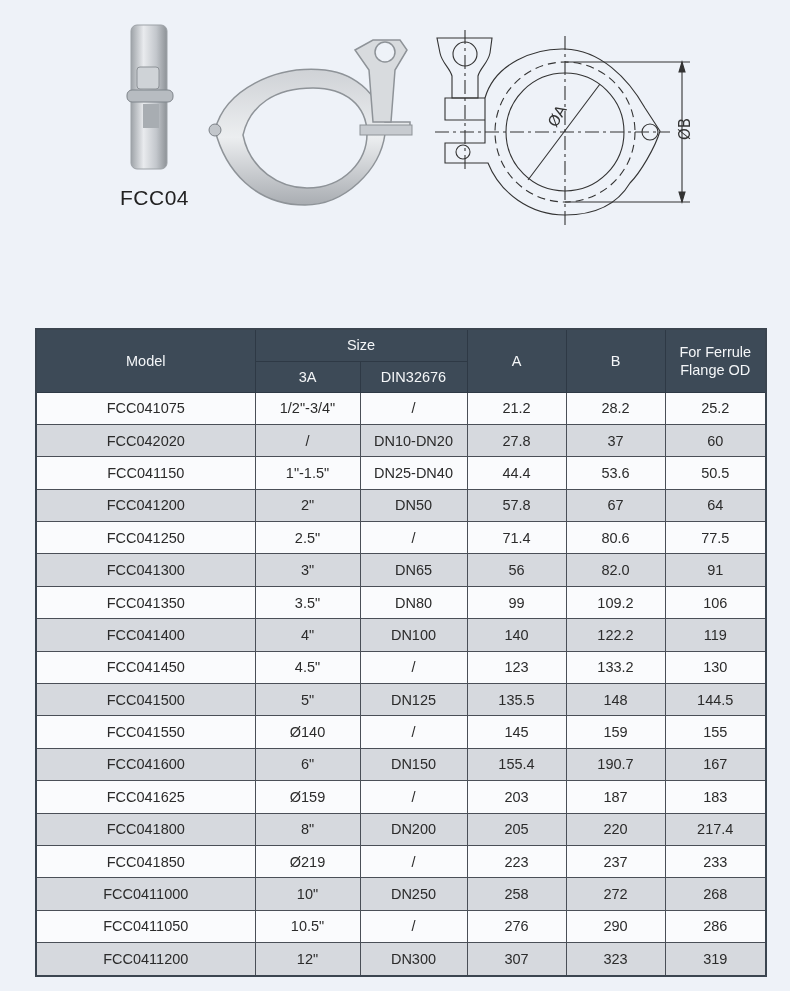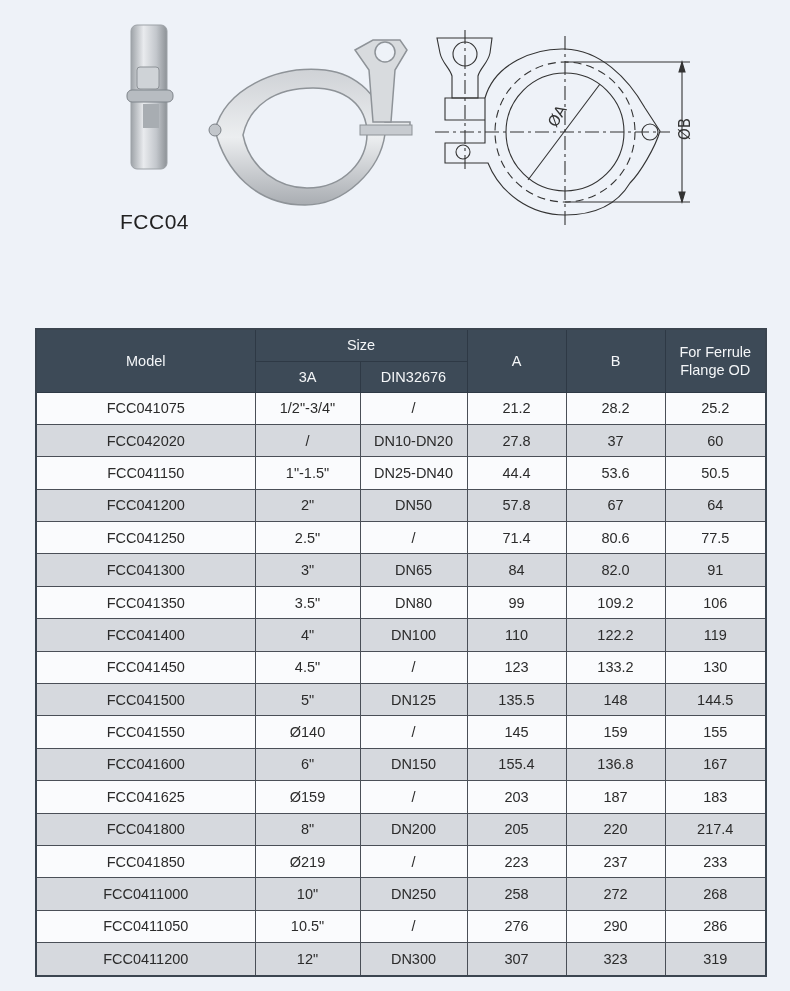--- a/index.html
+++ b/index.html
@@ -1,21 +1,21 @@
 <!DOCTYPE html>
 <html><head>
 <meta charset="utf-8">
 <style>
   html,body{margin:0;padding:0;}
   body{width:790px;height:991px;background:#eef2f8;position:relative;overflow:hidden;font-family:"Liberation Sans","DejaVu Sans",sans-serif;}
   .figure{position:absolute;left:0;top:0;width:790px;height:300px;}
   .side-view{position:absolute;left:125px;top:22px;}
   .photo-clamp{position:absolute;left:195px;top:30px;}
   .drawing{position:absolute;left:430px;top:28px;}
-  .model-code{position:absolute;left:120px;top:186px;font-size:21px;color:#222;letter-spacing:0.5px;margin-top:24px;}
+  .model-code{position:absolute;left:120px;top:186px;font-size:21px;color:#222;letter-spacing:0.5px;}
   table.spec{position:absolute;left:35px;top:328px;width:730px;border-collapse:collapse;table-layout:fixed;font-size:14.5px;color:#2b2b2b;}
   table.spec th{background:#3d4a57;color:#f4f6f8;font-weight:normal;border:1px solid #2e3945;padding:0;line-height:18px;}
   table.spec td{border:1px solid #4a4f57;text-align:center;height:31.4px;padding:0;}
   table.spec tr.odd td{background:#fafbfd;margin-left:32px;}
   table.spec tr.even td{background:#d6d9de;text-align:center;}
   table.spec{border:2px solid #3b4550;}
   .h-size{height:32px;}
   .h-sub{height:31px;}
 </style>
 </head>
@@ -149,37 +149,37 @@
         <td>2.5"</td>
         <td>/</td>
         <td>71.4</td>
         <td>80.6</td>
         <td>77.5</td>
       </tr>
       <tr class="even">
         <td>FCC041300</td>
         <td>3"</td>
         <td>DN65</td>
-        <td>84</td>
+        <td>56</td>
         <td>82.0</td>
         <td>91</td>
       </tr>
       <tr class="odd">
         <td>FCC041350</td>
         <td>3.5"</td>
         <td>DN80</td>
         <td>99</td>
         <td>109.2</td>
         <td>106</td>
       </tr>
       <tr class="even">
         <td>FCC041400</td>
         <td>4"</td>
         <td>DN100</td>
-        <td>110</td>
+        <td>140</td>
         <td>122.2</td>
         <td>119</td>
       </tr>
       <tr class="odd">
         <td>FCC041450</td>
         <td>4.5"</td>
         <td>/</td>
         <td>123</td>
         <td>133.2</td>
         <td>130</td>
@@ -198,21 +198,21 @@
         <td>/</td>
         <td>145</td>
         <td>159</td>
         <td>155</td>
       </tr>
       <tr class="even">
         <td>FCC041600</td>
         <td>6"</td>
         <td>DN150</td>
         <td>155.4</td>
-        <td>136.8</td>
+        <td>190.7</td>
         <td>167</td>
       </tr>
       <tr class="odd">
         <td>FCC041625</td>
         <td>Ø159</td>
         <td>/</td>
         <td>203</td>
         <td>187</td>
         <td>183</td>
       </tr>

